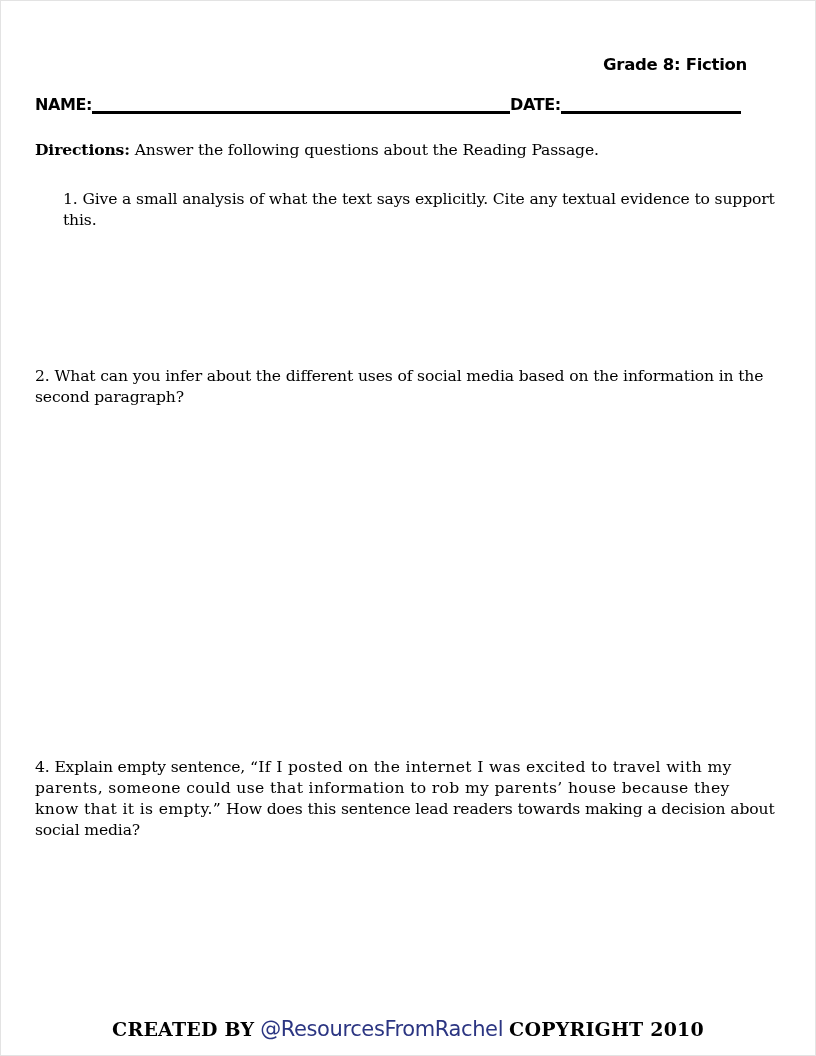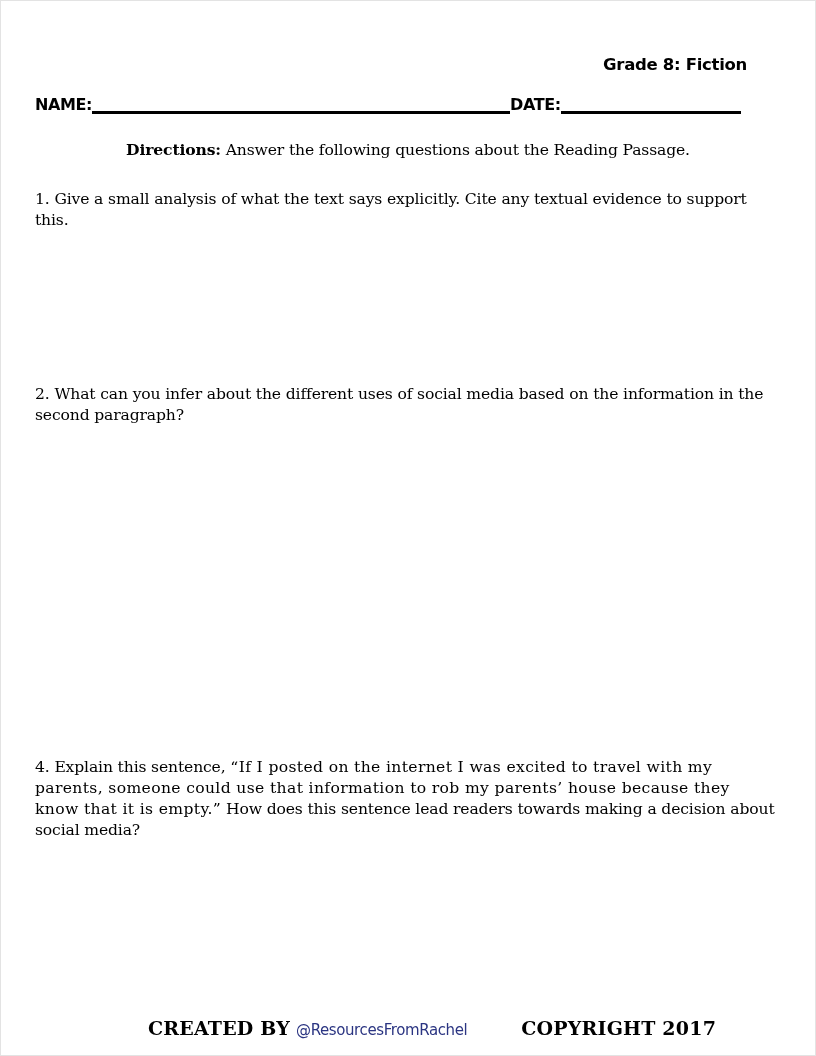--- a/index.html
+++ b/index.html
@@ -73,32 +73,31 @@
     line-height: 21px;
     color: #000000;
     letter-spacing: -0.15px;
   }
 
   .directions {
     position: absolute;
     top: 138px;
     left: 34px;
     width: 746px;
-    text-align: center;
   }
   .directions b { font-weight: bold; }
 
   .question {
     position: absolute;
     left: 34px;
     width: 742px;
   }
 
-  .q1 { top: 188px; }
-  .q2 { top: 383px; }
+  .q1 { top: 188px; margin-left: 28px; }
+  .q2 { top: 365px; }
   .q3 { top: 560px; }
   .q4 { top: 756px; }
 
   .q-quote {
     font-family: "DejaVu Serif", "Liberation Serif", serif;
     letter-spacing: 0.35px;
   }
 
   
   .footer {
@@ -109,26 +108,25 @@
     text-align: center;
     white-space: nowrap;
   }
 
   .footer-slab {
     font-family: "DejaVu Serif", serif;
     font-weight: bold;
     font-size: 19px;
     letter-spacing: 0.2px;
     color: #000000;
-    margin-left: 48px;
   }
 
   .footer-handle {
     font-family: "DejaVu Sans", sans-serif;
-    font-size: 15px;
+    font-size: 21px;
     color: #2b3582;
     letter-spacing: -0.4px;
     padding: 0 2px;
   }
 </style>
 </head>
 <body>
 
 <div class="page">
 
@@ -147,22 +145,22 @@
   <div class="typewriter question q1">
     <span>1.</span><span>  Give a small analysis of what the text says explicitly. Cite any textual evidence to support this.</span>
   </div>
 
   <div class="typewriter question q2">
     <span>2.</span><span>   What can you infer about the different uses of social media based on the information in the second paragraph?</span>
   </div>
 
 
   <div class="typewriter question q4">
-    <span>4.</span><span>  Explain this sentence, </span><span class="q-quote">“If I posted on the internet I was excited to travel with my parents, someone could use that information to rob my parents’ house because they know that it is empty.”</span><span>  How does this sentence lead readers towards making a decision about social media?</span>
+    <span>4.</span><span>  Explain empty sentence, </span><span class="q-quote">“If I posted on the internet I was excited to travel with my parents, someone could use that information to rob my parents’ house because they know that it is empty.”</span><span>  How does this sentence lead readers towards making a decision about social media?</span>
   </div>
 
   <div class="footer">
     <span class="footer-slab">CREATED BY</span>
     <span class="footer-handle">@ResourcesFromRachel</span>
-    <span class="footer-slab">COPYRIGHT 2017</span>
+    <span class="footer-slab">COPYRIGHT 2010</span>
   </div>
 
 </div>
 
 </body></html>

